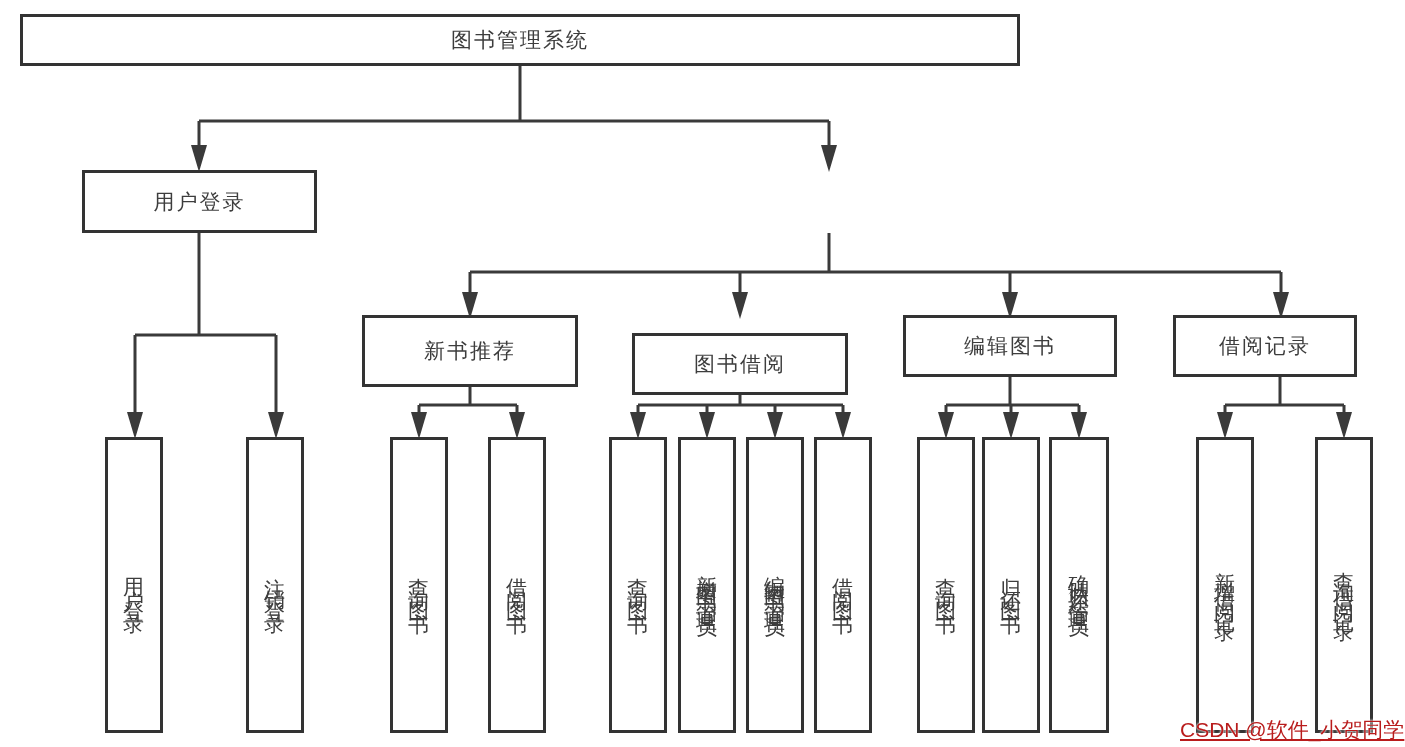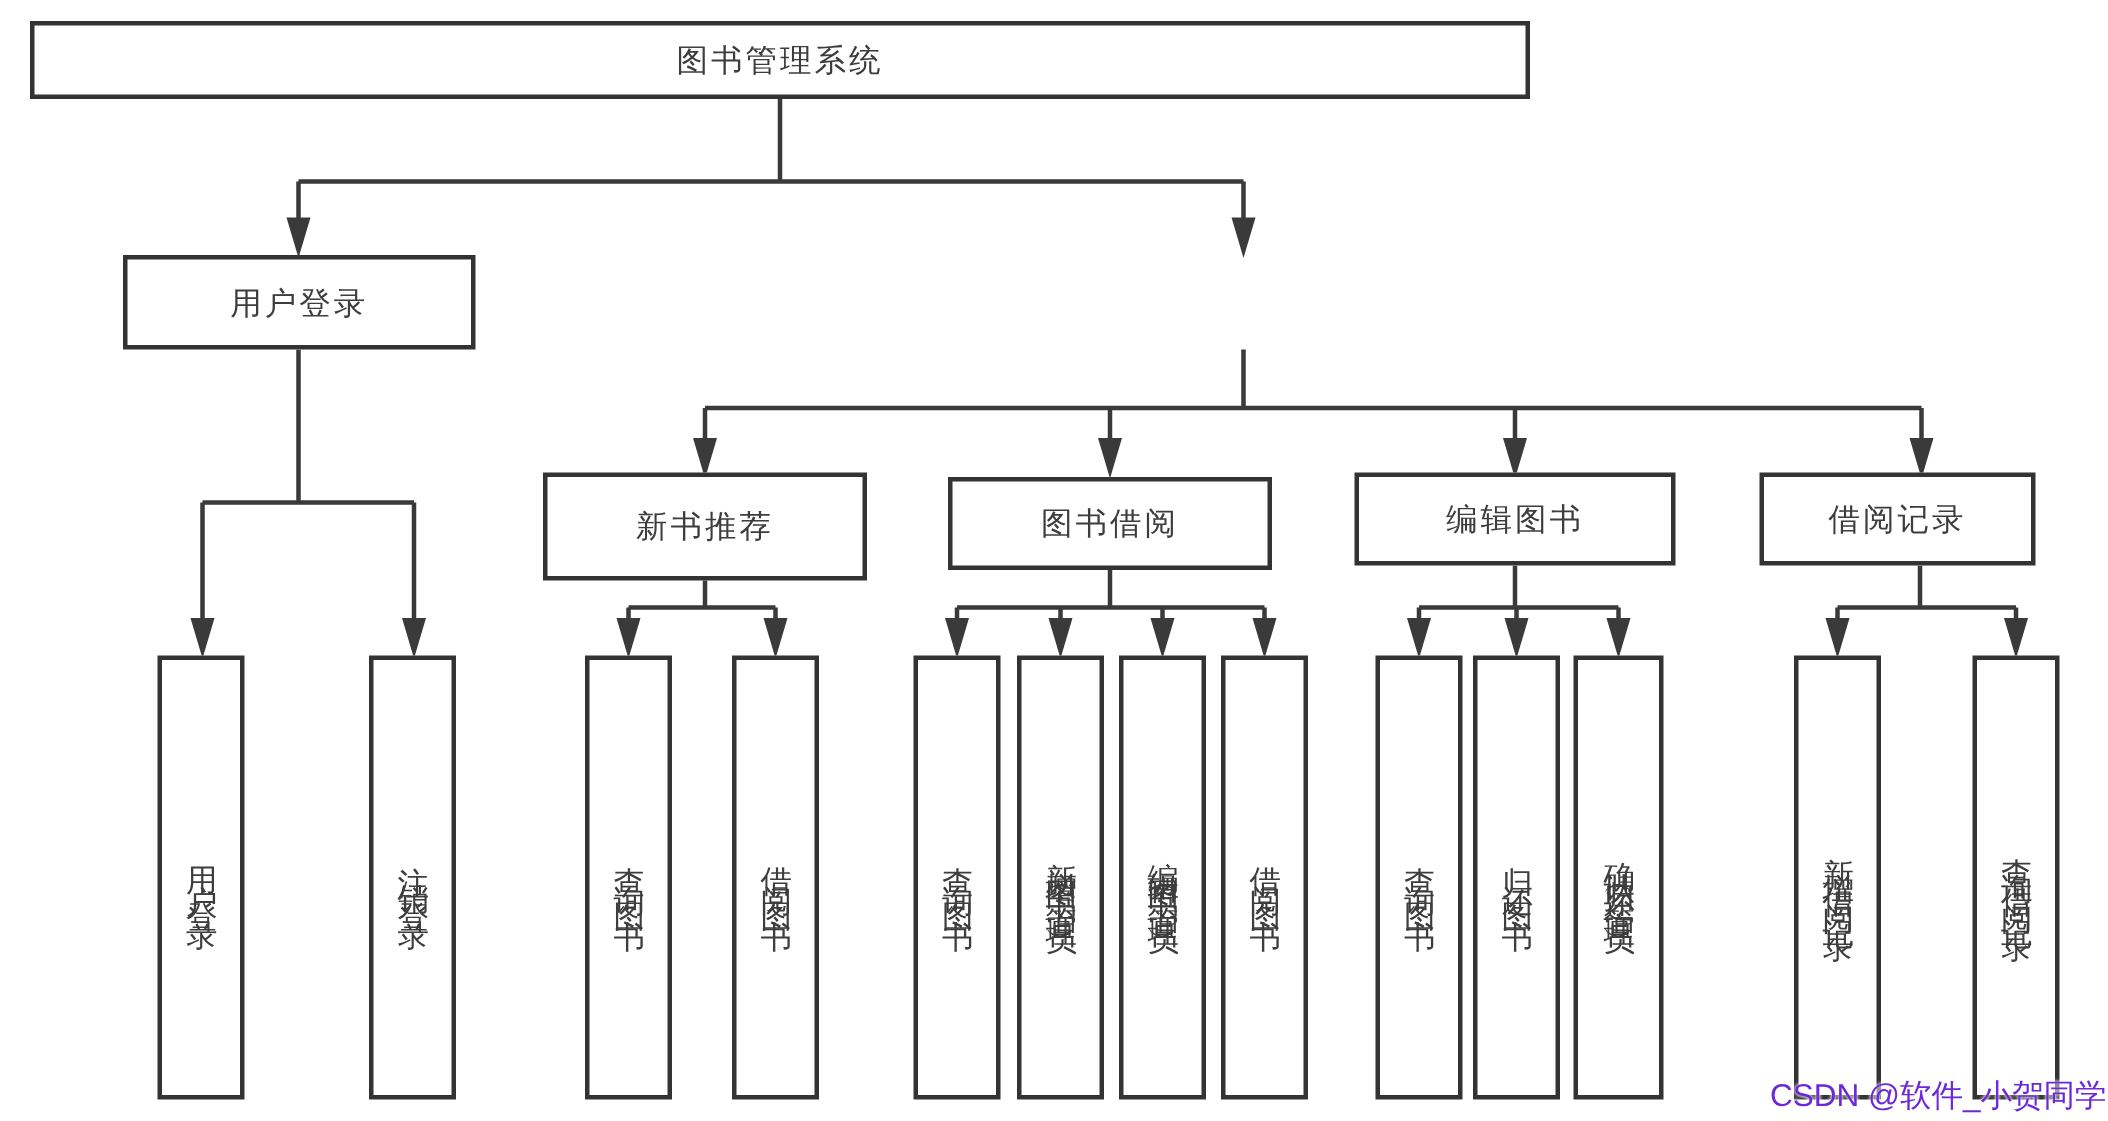--- a/index.html
+++ b/index.html
@@ -28,21 +28,21 @@
   }
   .node .hlabel {
     font-size: 21px;
     letter-spacing: 2px;
     white-space: nowrap;
   }
   .root-node   { left: 20px;   top: 14px;  width: 1000px; height: 52px; }
   .n-userlogin { left: 82px;   top: 170px; width: 235px;  height: 63px; }
   .n-bookmgmt  { left: 712px;  top: 170px; width: 235px;  height: 63px; }
   .n-newbook   { left: 362px;  top: 315px; width: 216px;  height: 72px; }
-  .n-borrow    { left: 632px;  top: 318px; width: 216px;  height: 62px; }
+  .n-borrow    { left: 632px;  top: 333px; width: 216px;  height: 62px; }
   .n-current   { left: 903px;  top: 315px; width: 214px;  height: 62px; }
   .n-records   { left: 1173px; top: 315px; width: 184px;  height: 62px; }
 
   .leaf {
     position: absolute;
     top: 437px;
     width: 58px;
     height: 296px;
     box-sizing: border-box;
     border: 3px solid #333333;
@@ -75,23 +75,24 @@
   .lf10 { left: 982px; }
   .lf11 { left: 1049px; width: 60px; }
   .lf12 { left: 1196px; }
   .lf13 { left: 1315px; }
 
   .watermark {
     position: absolute;
     left: 1180px;
     top: 716px;
     font-size: 21px;
-    color: #6d28d9;
+    color: #b91c1c;
     text-shadow: 0 0 3px #ffffff, 0 0 2px #ffffff;
     white-space: nowrap;
+    text-decoration: underline;
   }
 </style>
 </head>
 <body>
 
 <div id="canvas">
 
   <svg class="connectors" viewBox="0 0 1405 747" xmlns="http://www.w3.org/2000/svg">
     <g stroke="#3a3a3a" stroke-width="3" fill="none">
       <path d="M520 66 V121 M199 121 H829 M199 121 V166 M829 121 V166"></path>

